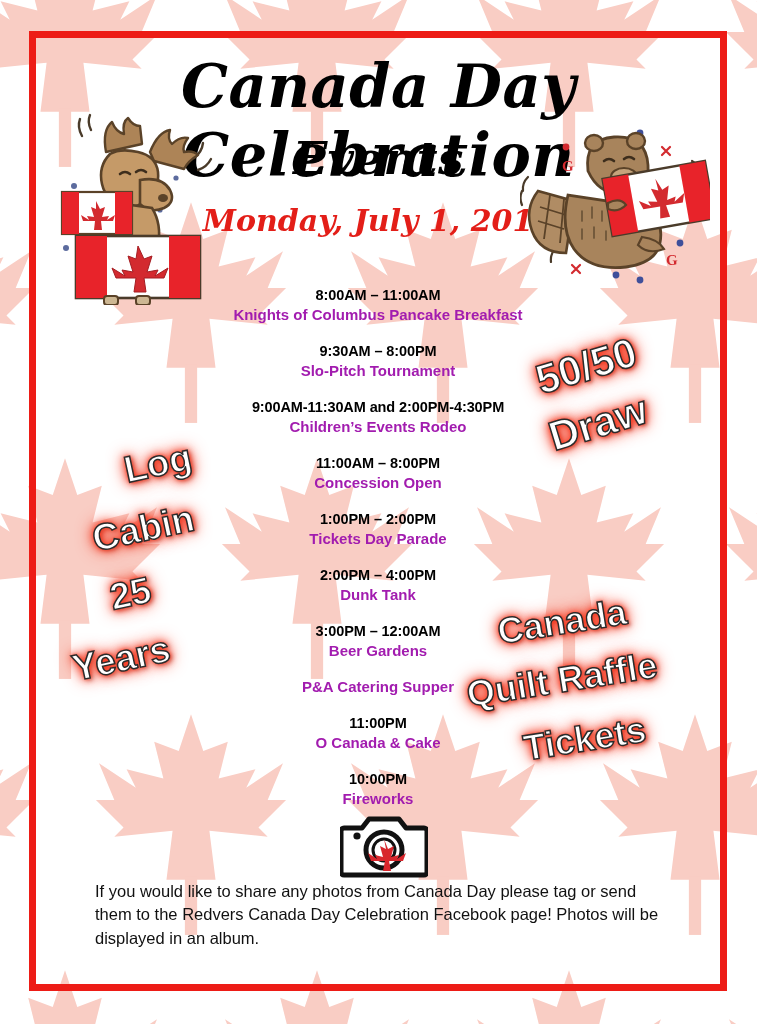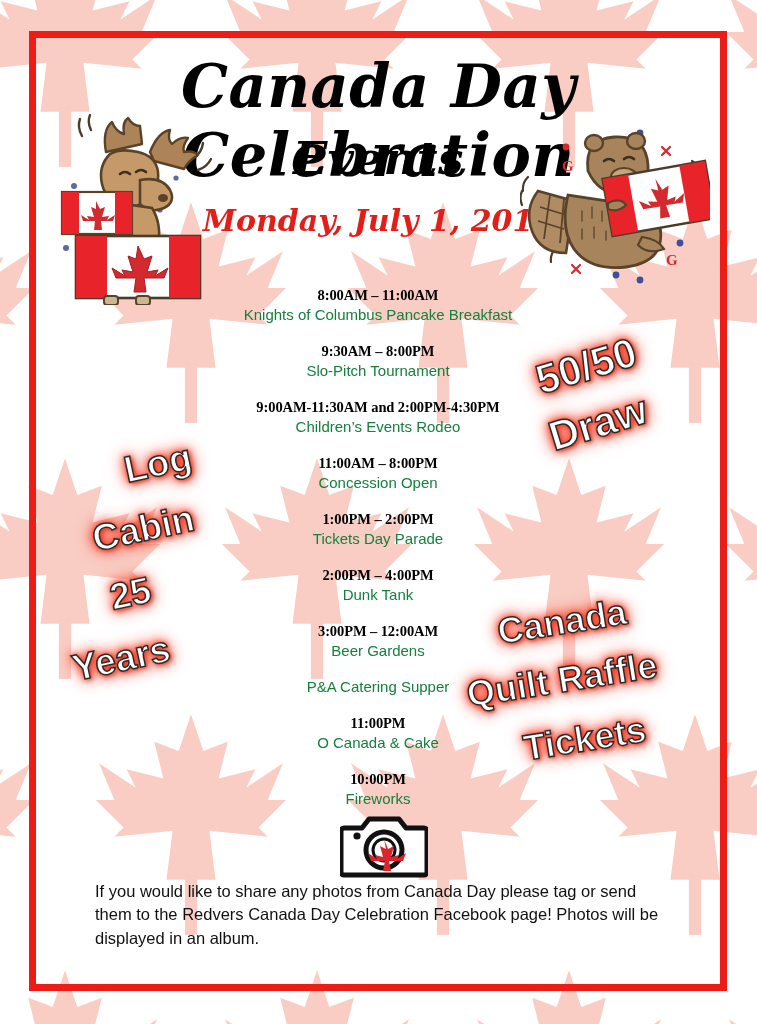--- a/index.html
+++ b/index.html
@@ -97,32 +97,32 @@
   
   #schedule {
     position: absolute;
     left: 178px;
     top: 286px;
     width: 400px;
     text-align: center;
   }
   .sched-item { margin-bottom: 17px; }
   .sched-time {
-    font-family: Liberation Serif, serif;
+    font-family: Liberation Sans, sans-serif;
     font-weight: bold;
     font-size: 14.5px;
     color: #000;
     line-height: 1.32;
     letter-spacing: -0.1px;
   }
   .sched-name {
     font-family: "Liberation Sans", sans-serif;
-    font-weight: normal;
+    font-weight: bold;
     font-size: 15px;
-    color: #15803d;
+    color: #a21caf;
     line-height: 1.32;
   }
 
   
   #camera-icon {
     position: absolute;
     left: 340px;
     top: 810px;
     width: 88px;
     height: 68px;

